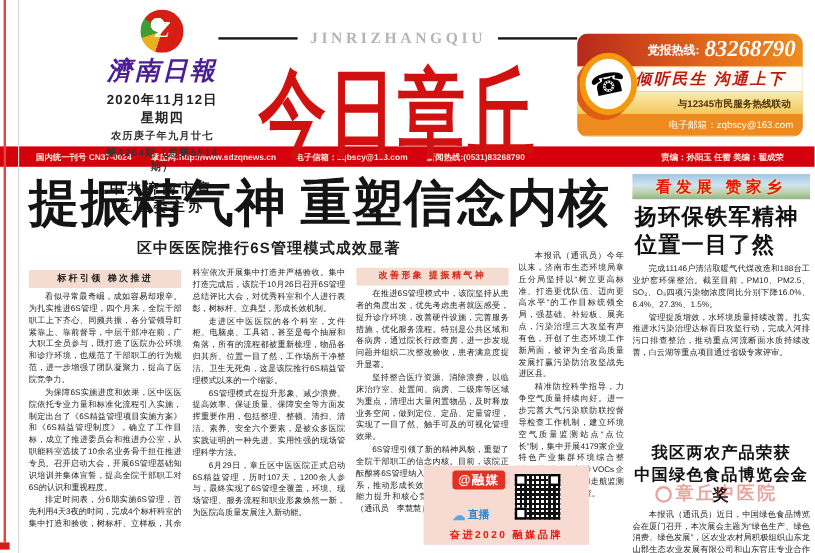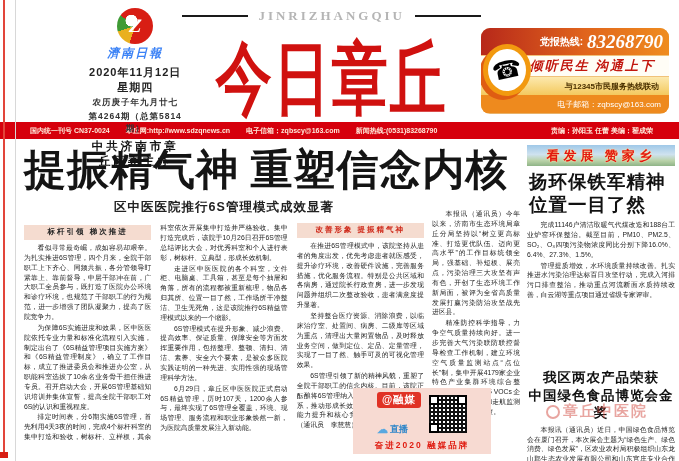--- a/index.html
+++ b/index.html
@@ -13,27 +13,27 @@
   .edge-line { position:absolute; left:15px; top:0; width:1px; height:461px; background:#d8d8d8; }
 
   
   .masthead { position:relative; height:122px; display:flex; }
   .mh-left { width:258px; padding:6px 0 0 88px; text-align:center; }
   .paper-logo-circle { width:36px; height:36px; margin:2px auto 0; border-radius:50%;
      background:radial-gradient(circle at 40% 35%, #fff 0 18%, transparent 19%),
        conic-gradient(#d81e14 0 55%, #e9b01f 55% 70%, #3f9b35 70% 85%, #d81e14 85% 100%);
      display:flex; align-items:center; justify-content:center; }
   .paper-logo-circle span { color:#fff; font-weight:bold; font-size:19px; font-family:"Liberation Serif",serif; transform:skewX(-12deg); }
-  .paper-logo-name { color:#3b82f6; font-family:"Liberation Serif",serif; font-style:italic; font-weight:bold; font-size:12px; letter-spacing:2px; margin-top:1px; }
+  .paper-logo-name { color:#4c1d95; font-family:"Liberation Serif",serif; font-style:italic; font-weight:bold; font-size:21px; letter-spacing:2px; margin-top:1px; }
   .date-line { font-size:11px; font-weight:bold; color:#222; margin-top:3px; letter-spacing:1px; }
   .lunar-line, .issue-line { font-size:8.5px; font-weight:bold; color:#333; margin-top:2px; letter-spacing:1px; }
   .publisher-line { font-size:11.5px; font-weight:bold; color:#111; margin-top:4px; letter-spacing:3px; }
 
   .mh-center { flex:1; display:flex; flex-direction:column; align-items:center; }
-  .eng-row { display:flex; align-items:center; gap:10px; margin-top:8px; width:100%; justify-content:center; }
+  .eng-row { display:flex; align-items:center; gap:10px; margin-top:24px; width:100%; justify-content:center; }
   .eng-rule { width:66px; height:2px; background:#1a1a1a; }
   .eng-title { color:#b5b5b5; font-family:"Liberation Serif",serif; font-weight:bold; font-size:13px; letter-spacing:3px; }
   .big-title { margin-top:2px; color:#d0110f; font-family:"Liberation Serif",serif; font-weight:900;
      font-size:56px; letter-spacing:2px; white-space:nowrap; transform:scaleY(1.42); transform-origin:top center; }
 
   .mh-right { width:198px; padding:28px 10px 0 0; }
   .hotline-box { position:relative; width:188px; height:86px; border-radius:9px; overflow:hidden;
      box-shadow:0 0 0 1px #e9b26a inset; background:#fff; }
   .hl-row1 { height:27px; background:linear-gradient(90deg,#b7281a,#e0641c 55%,#ef8c1f); color:#fff;
      display:flex; align-items:center; justify-content:flex-end; padding-right:6px; gap:4px; }

